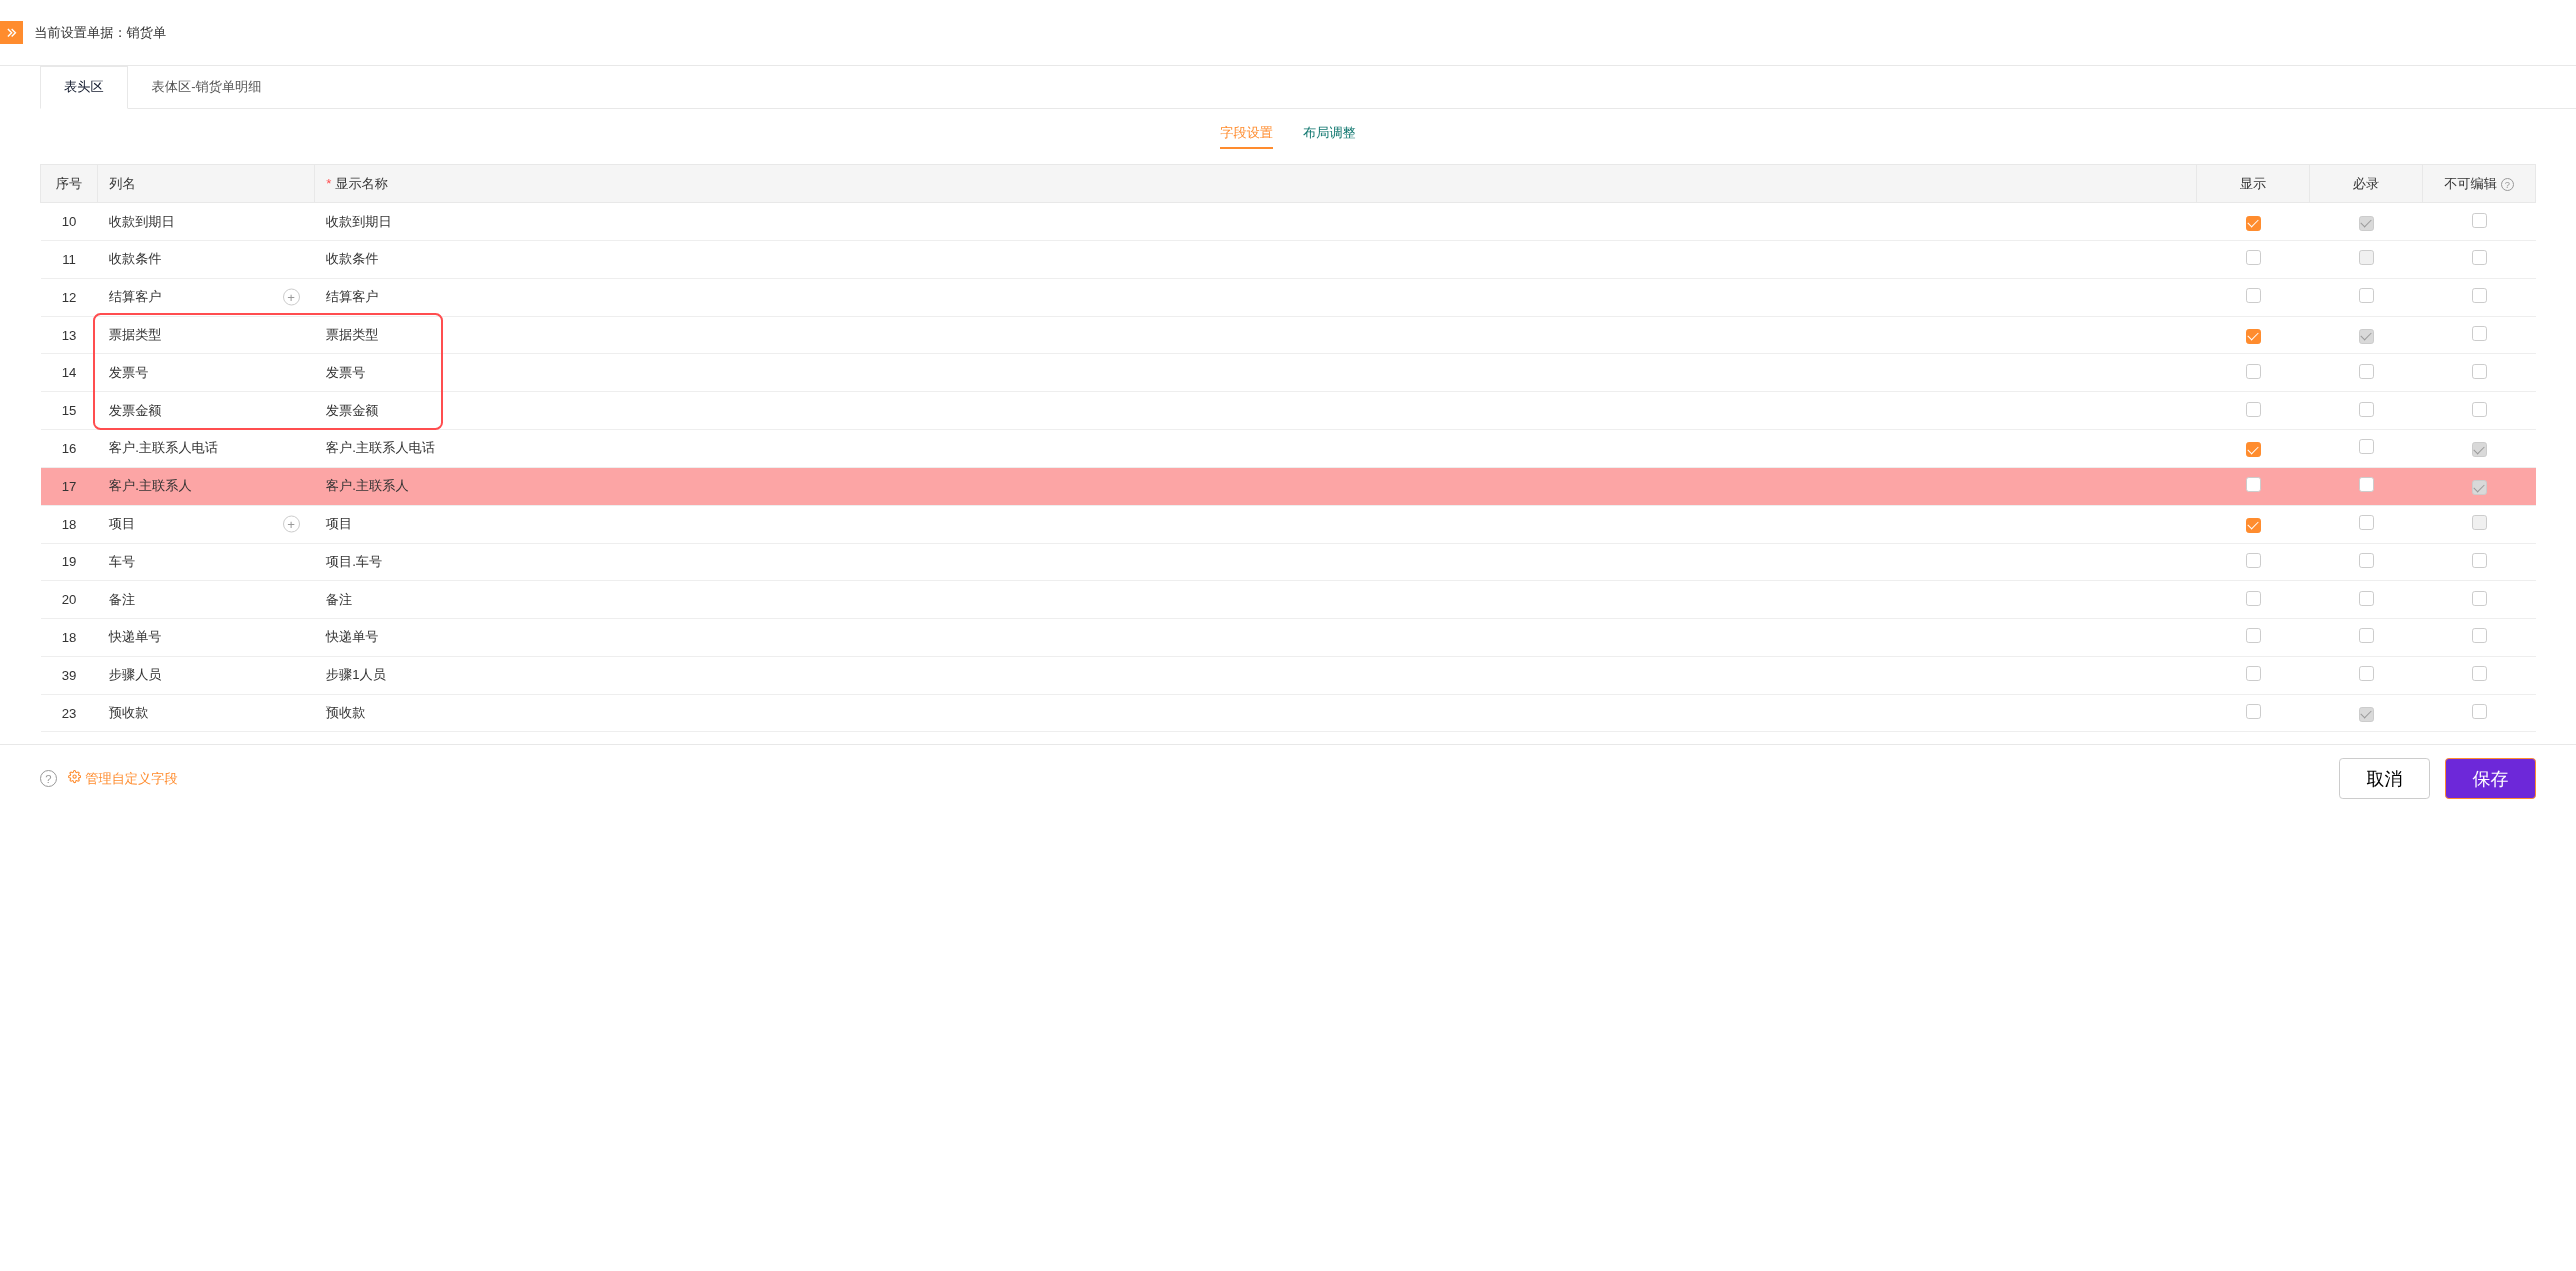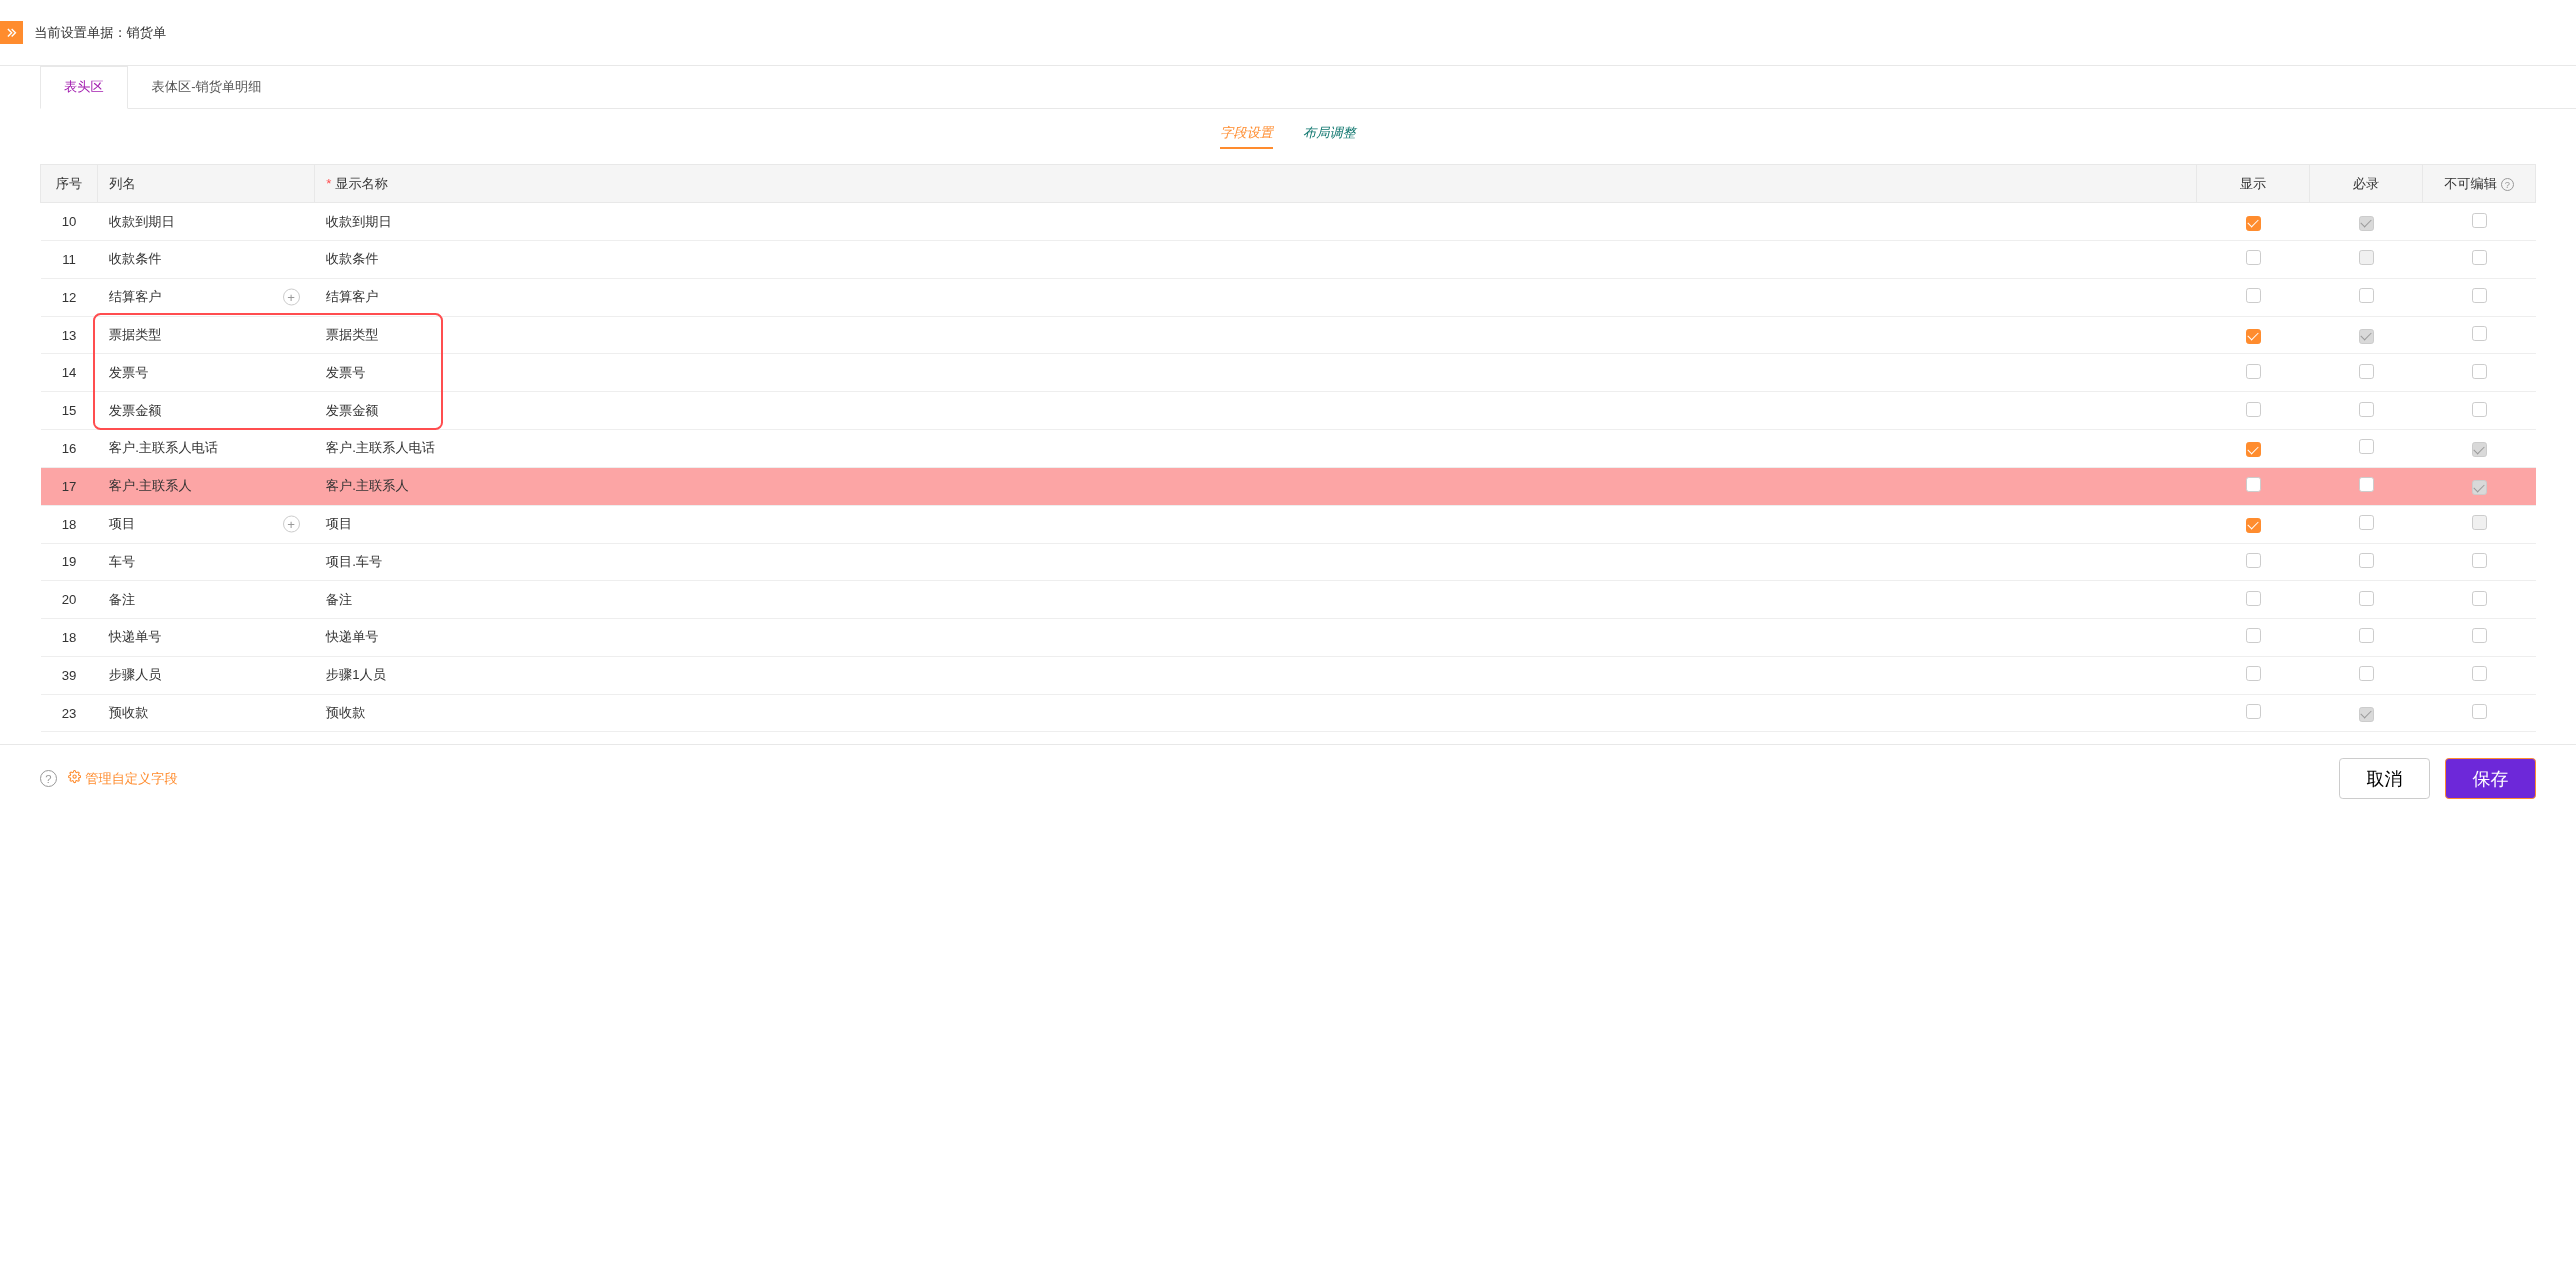--- a/index.html
+++ b/index.html
@@ -33,31 +33,30 @@
     }
     .top-tab {
       padding: 11.3px 23px;
       cursor: pointer;
       color: #555;
       border: 0.9px solid transparent;
       border-bottom: none;
       margin-bottom: -0.9px;
     }
     .top-tab.active {
-      color: #a21caf;
+      color: #0f172a;
       border-color: #e8e8e8;
       border-bottom: 0.9px solid #fff;
       background: #fff;
     }
     .sub-tabs {
       display: flex;
       justify-content: center;
       gap: 30px;
       padding: 15px 0;
-      font-style: italic;
     }
     .sub-tab {
       cursor: pointer;
       color: #0f766e;
       padding-bottom: 5.7px;
       border-bottom: 2.8px solid transparent;
     }
     .sub-tab.active {
       color: #ff8c2e;
       border-bottom-color: #ff8c2e;

